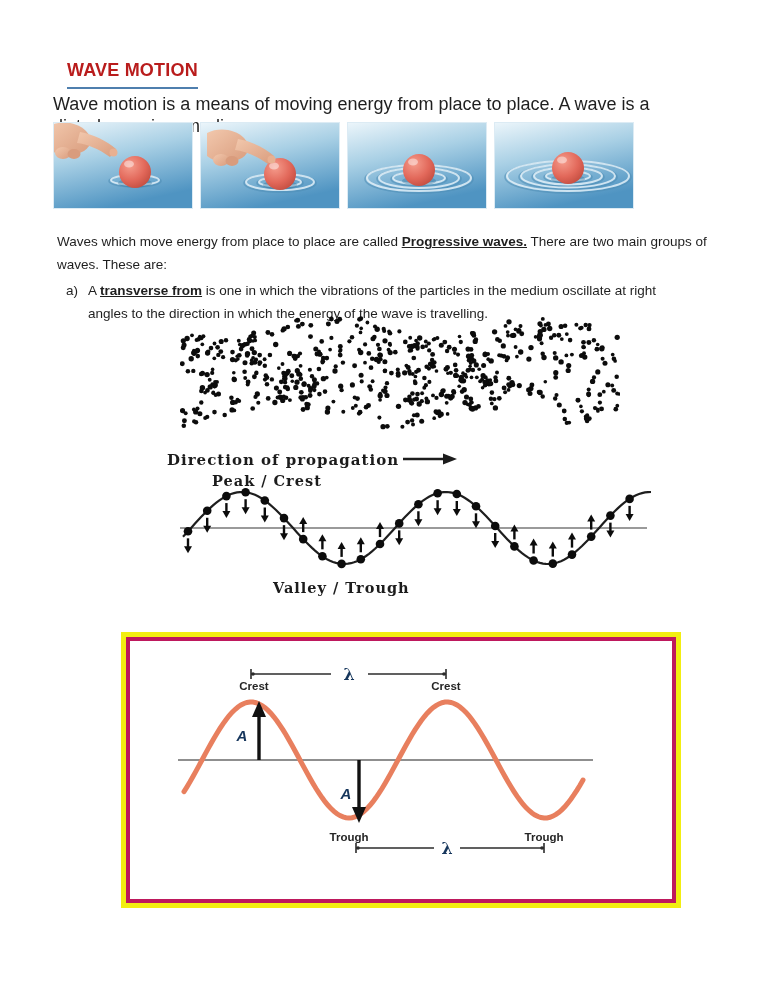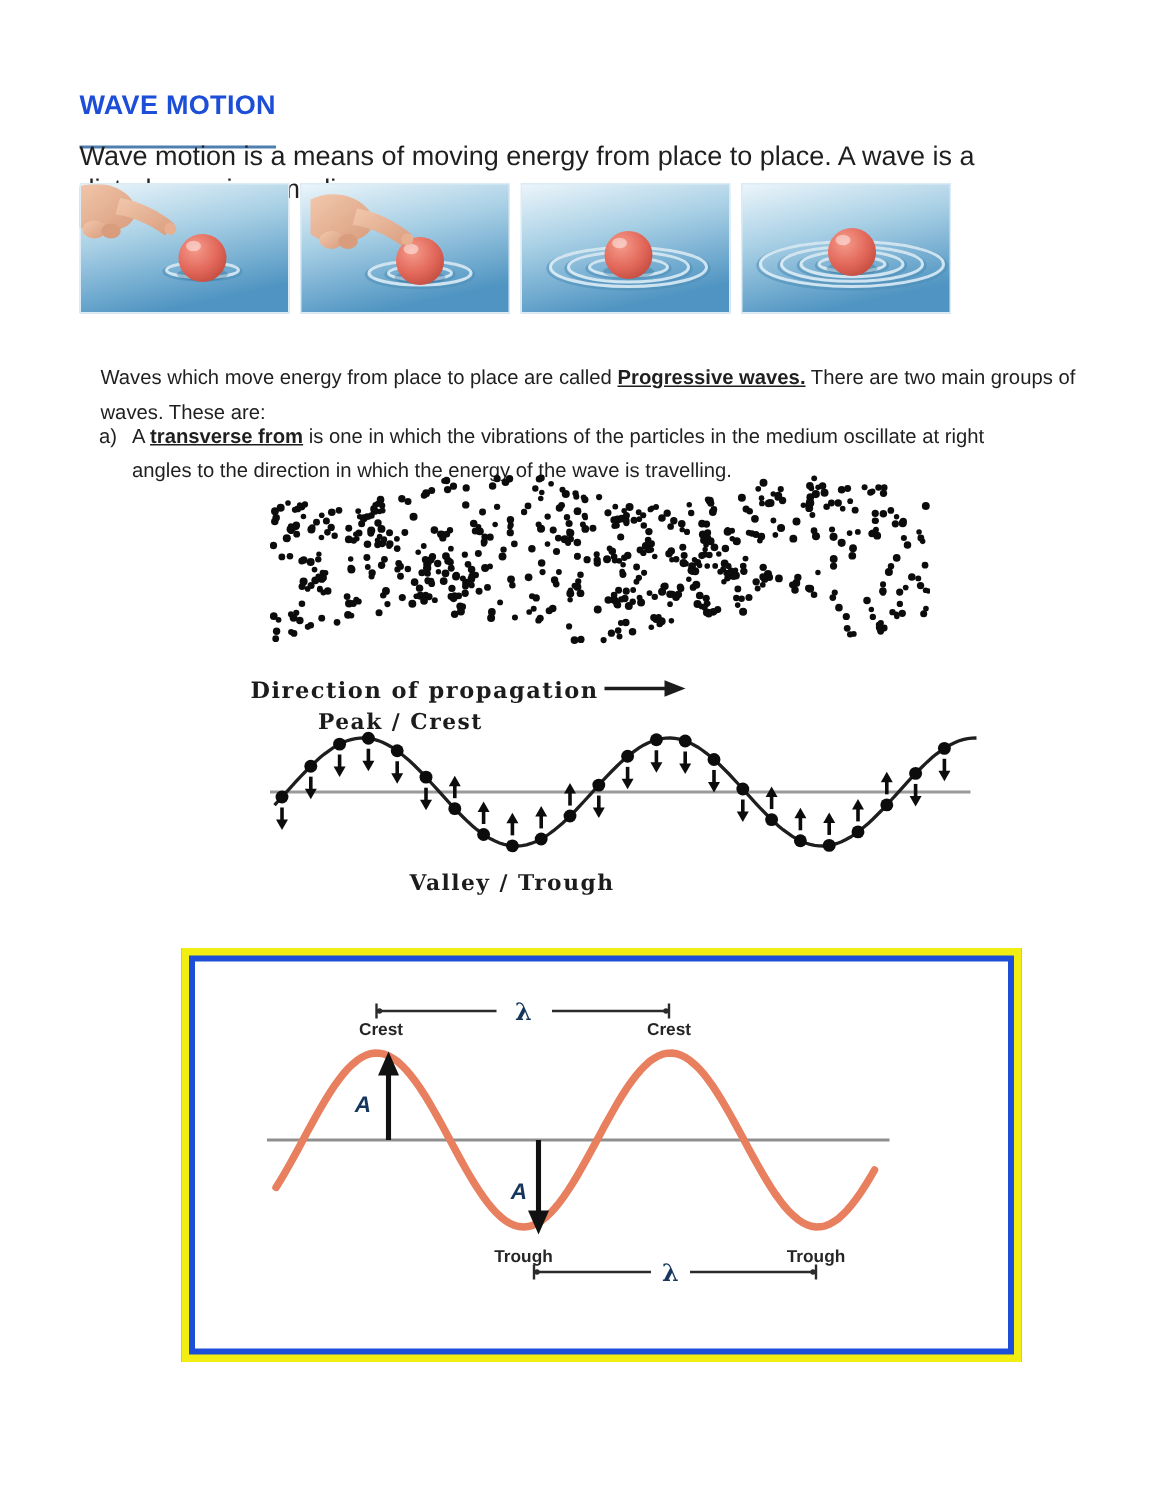--- a/index.html
+++ b/index.html
@@ -1,50 +1,50 @@
 <!DOCTYPE html>
 <html><head>
 <meta charset="utf-8">
 <style>
   html,body{margin:0;padding:0;background:#ffffff;}
   .page{
     position:relative;width:768px;height:994px;background:#ffffff;
     font-family:"Liberation Sans", sans-serif;color:#1f1f1f;overflow:hidden;
   }
   .title{
-    position:absolute;left:53px;top:60px;margin:0;
-    font-size:18px;font-weight:bold;color:#1d4ed8;letter-spacing:0.2px;
-    display:inline-block;border-bottom:2px solid #4f7fae;padding-bottom:16px;
+    position:absolute;left:67px;top:60px;margin:0;
+    font-size:18px;font-weight:bold;color:#b91c1c;letter-spacing:0.2px;
+    display:inline-block;border-bottom:2px solid #4f7fae;padding-bottom:6px;
   }
   .intro{
     position:absolute;left:53px;top:93px;margin:0;width:690px;
     font-size:18px;line-height:22px;
   }
   .ripple-row{
     position:absolute;left:53px;top:122px;display:flex;gap:7px;
   }
   .panel{display:block;}
   .para2{
-    position:absolute;left:53px;top:226px;margin:14px;width:676px;
+    position:absolute;left:53px;top:226px;margin:4px;width:676px;
     font-size:13.5px;line-height:23px;
   }
   .bu{font-weight:bold;text-decoration:underline;}
   .list-item{
     position:absolute;left:66px;top:279px;width:640px;
     font-size:13.5px;line-height:23px;display:flex;
   }
   .list-item .marker{width:22px;flex:0 0 22px;}
   .list-item .ltext{display:block;width:608px;}
   #dots-band{position:absolute;left:180px;top:316px;}
   #tdiagram{position:absolute;left:155px;top:446px;}
   .serifbold{font-family:"DejaVu Serif", serif;font-weight:bold;fill:#1c1c1c;}
   .framed{
     position:absolute;left:121px;top:632px;width:550px;height:266px;
     border:5px solid #f2ee11;outline:none;box-sizing:content-box;
-    padding:0;background:#1d4ed8;
+    padding:0;background:#be185d;
   }
   .framed-inner{
     position:absolute;left:4px;top:4px;width:542px;height:258px;
     background:#ffffff;
   }
   .framed-inner svg{position:absolute;left:-4px;top:-4px;}
 </style>
 </head>
 <body>
 

